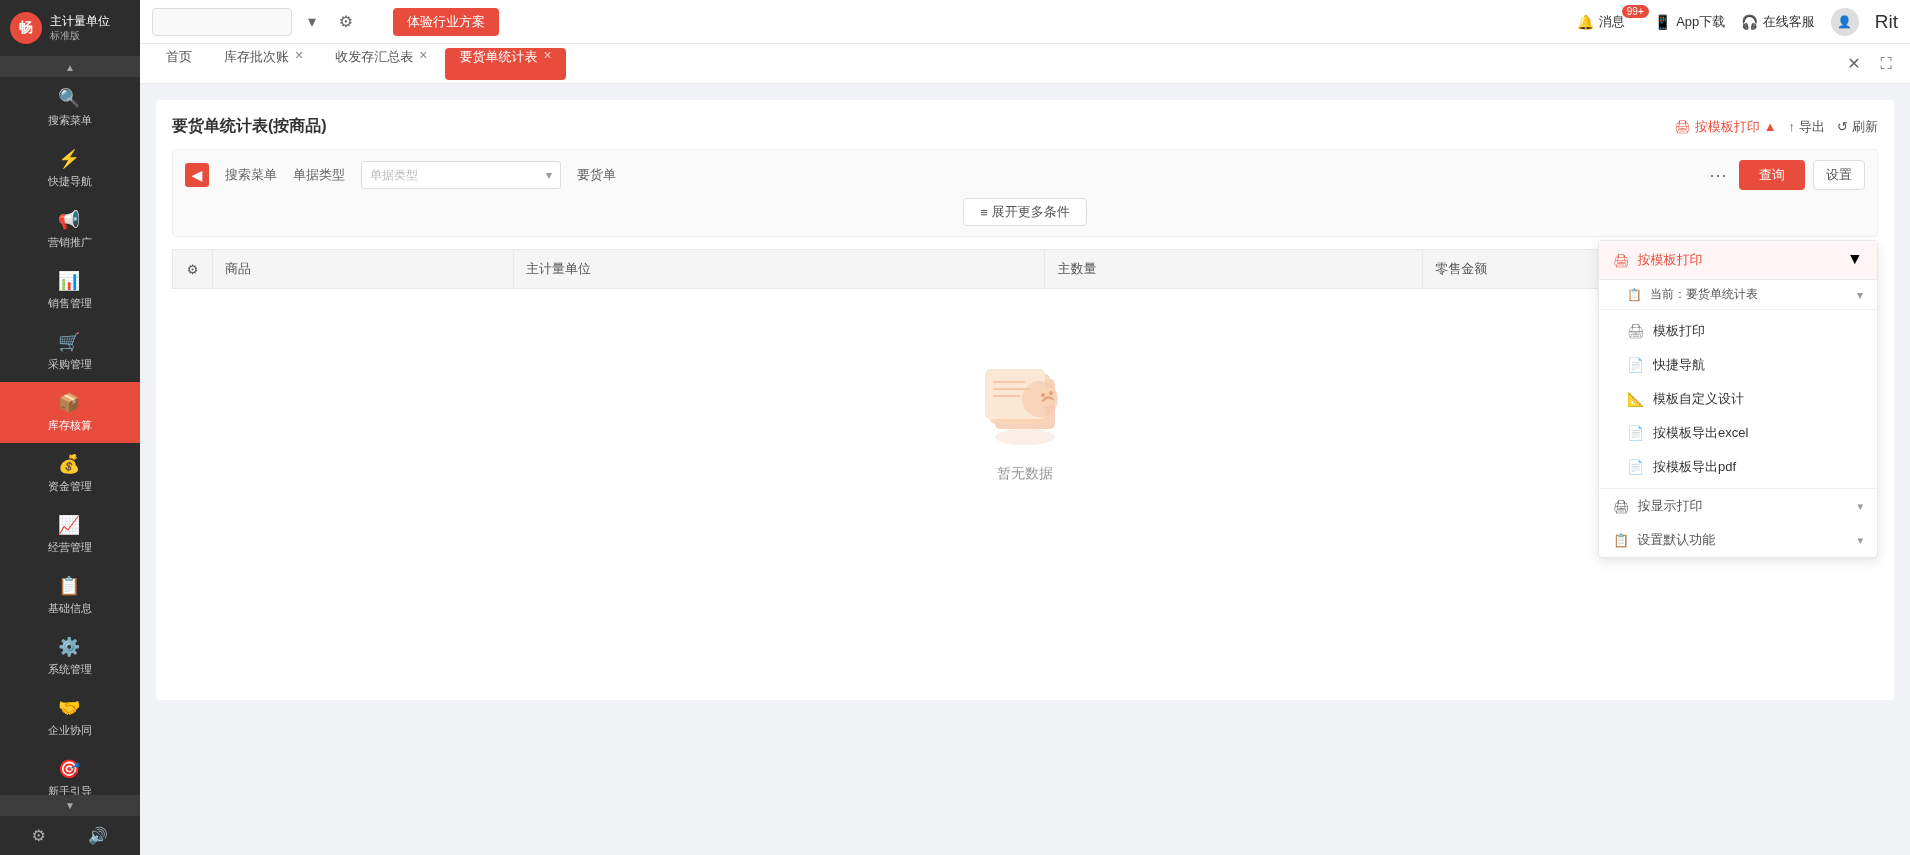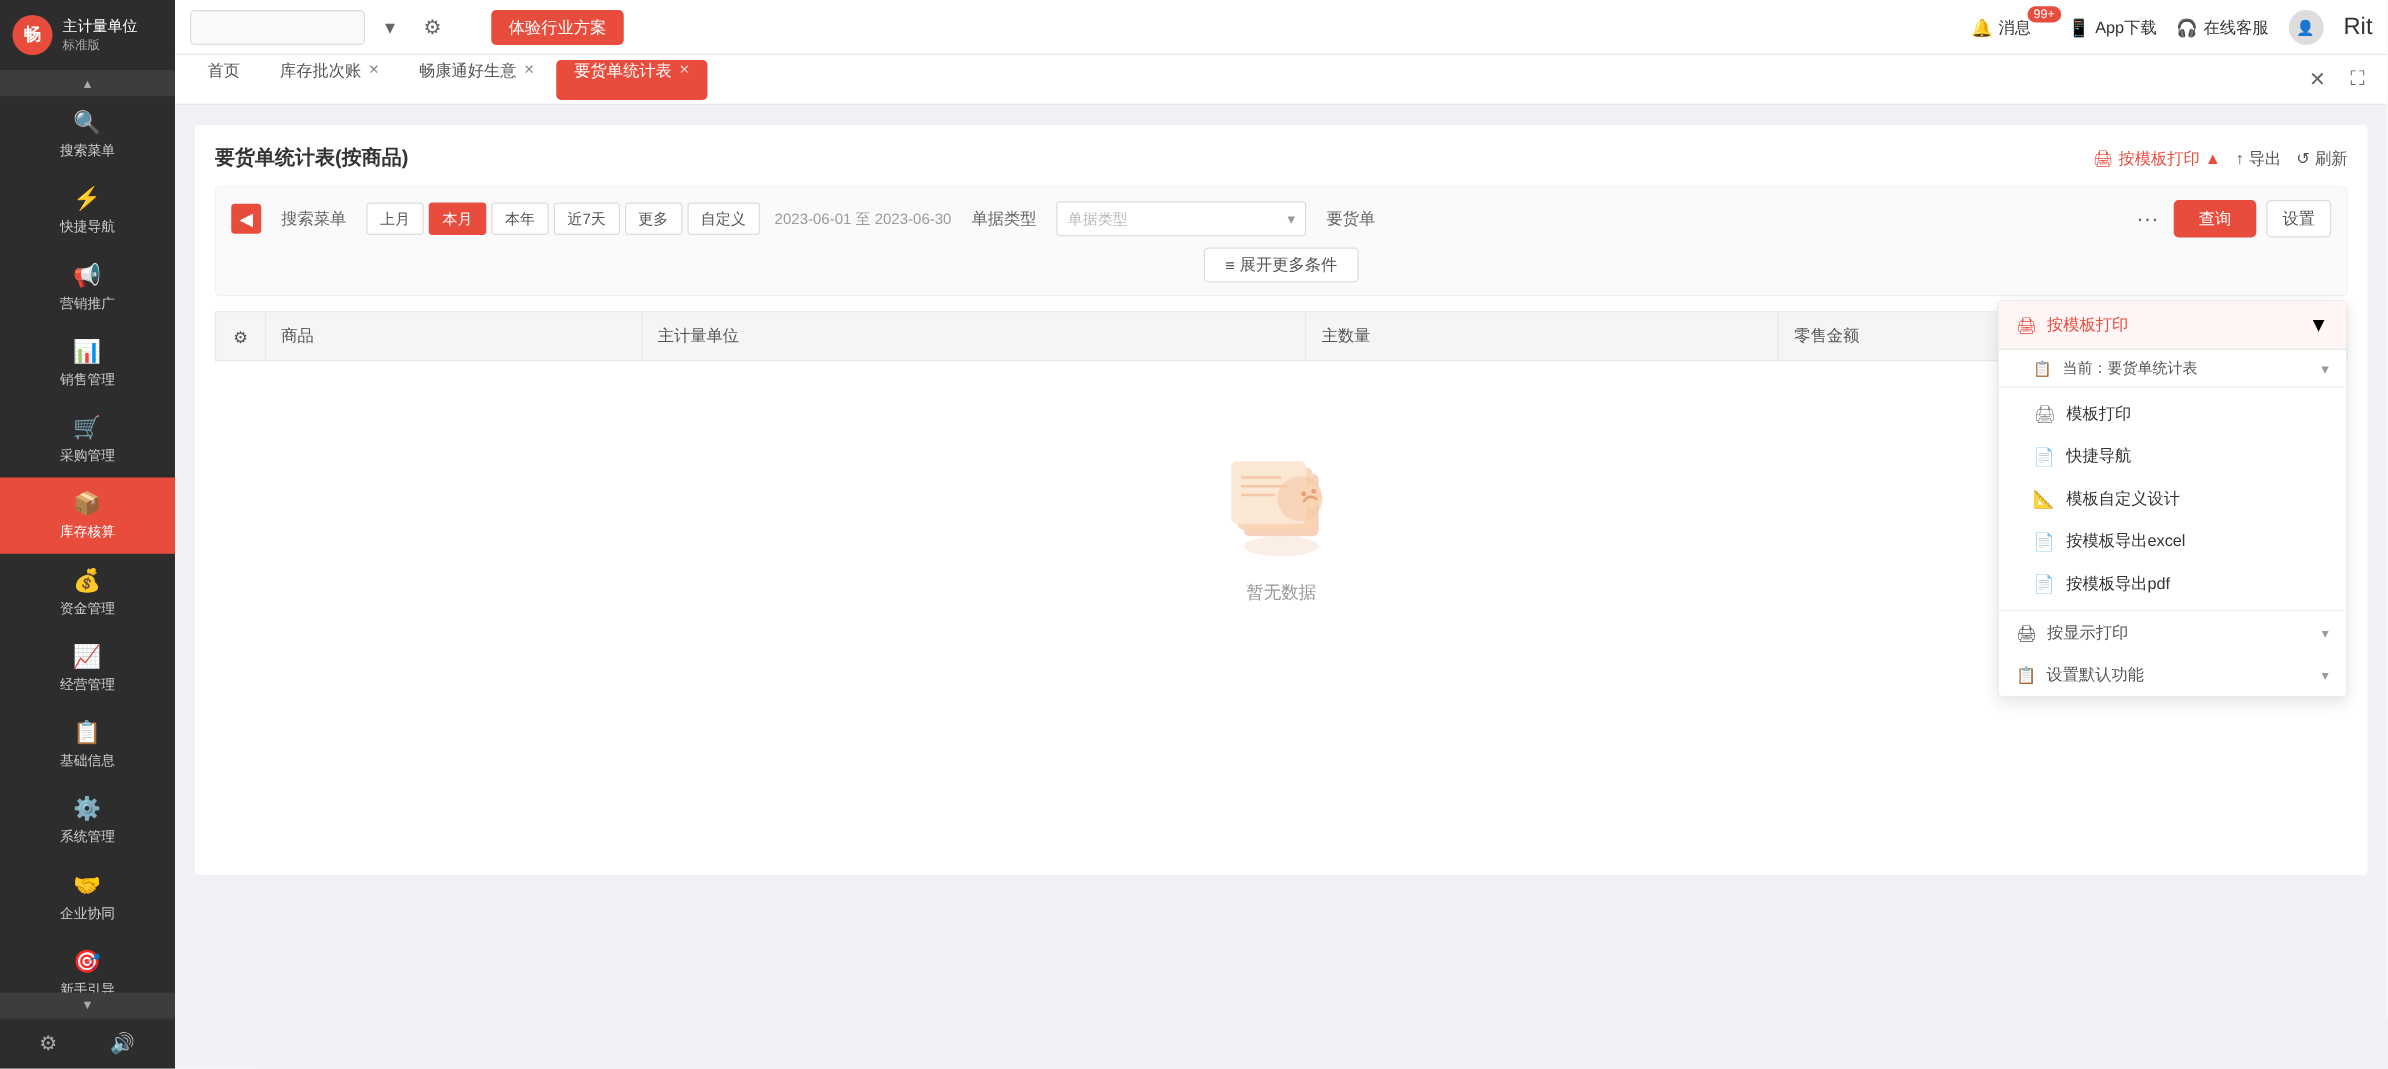--- a/index.html
+++ b/index.html
@@ -553,21 +553,21 @@
 
   <div class="tabs-bar">
     <div class="tab-item home">
       <span>首页</span>
     </div>
     <div class="tab-item">
       <span>库存批次账</span>
       <span class="tab-close">×</span>
     </div>
     <div class="tab-item">
-      <span>畅康通好生意</span>
+      <span>收发存汇总表</span>
       <span class="tab-close">×</span>
     </div>
     <div class="tab-item active">
       <span>要货单统计表</span>
       <span class="tab-close">×</span>
     </div>
 
     <div class="tabs-right">
       <div class="tabs-close-btn">✕</div>
       <div class="tabs-maximize-btn">⛶</div>
@@ -598,29 +598,20 @@
 
       <div class="filter-bar">
         <div class="filter-row">
 
           <div style="width:24px;height:24px;background:#e84c3d;display:flex;align-items:center;justify-content:center;border-radius:3px;cursor:pointer;">
             <span style="color:#fff;font-size:14px;">◀</span>
           </div>
 
           <span class="filter-label">搜索菜单</span>
 
-          <div class="filter-date-group">
-            <button class="date-btn">上月</button>
-            <button class="date-btn active">本月</button>
-            <button class="date-btn">本年</button>
-            <button class="date-btn">近7天</button>
-            <button class="date-btn">更多</button>
-            <button class="date-btn">自定义</button>
-            <span class="date-range">2023-06-01 至 2023-06-30</span>
-          </div>
 
           <span class="filter-label">单据类型</span>
           <div class="filter-dropdown">
             <span style="color:#bbb;">单据类型</span>
             <span class="filter-dropdown-arrow">▾</span>
           </div>
 
           <span class="filter-label">要货单</span>
 
           <div style="margin-left:auto; display:flex; align-items:center; gap:8px;">

